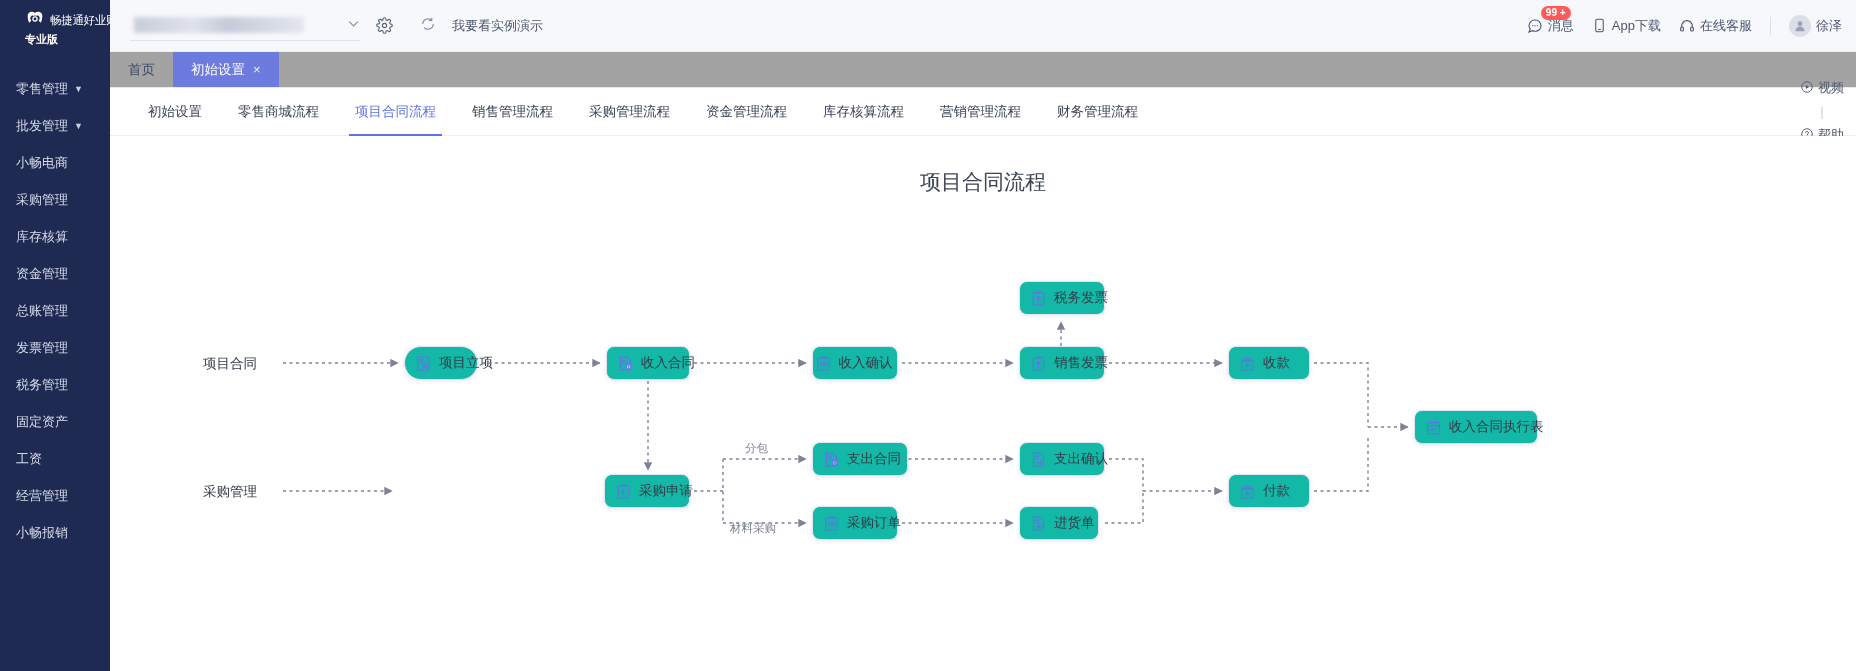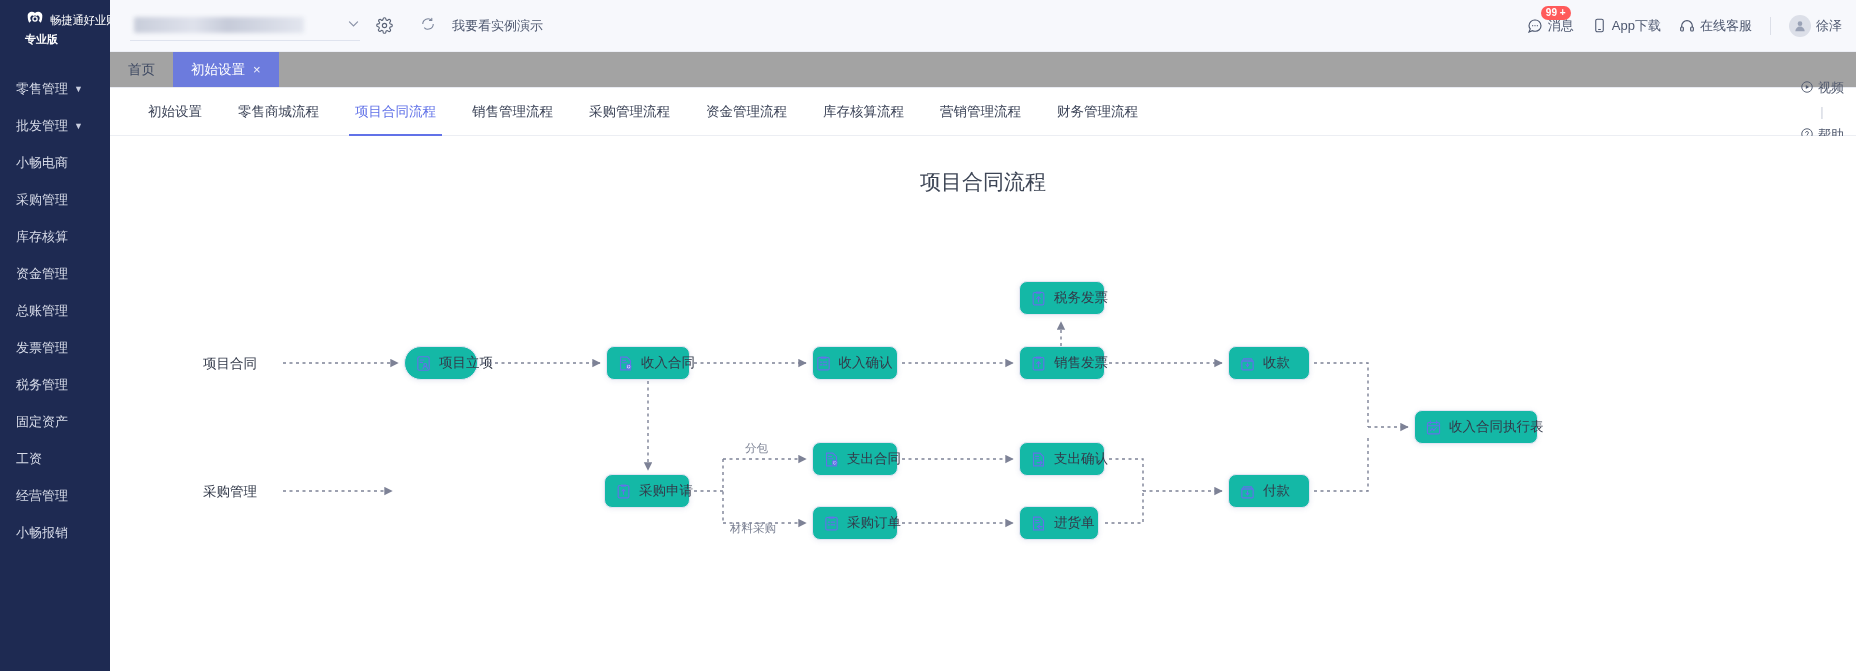--- a/index.html
+++ b/index.html
@@ -449,21 +449,21 @@
           <div class="node" id="n-cgsq" style="left: 494px; top: 338px; width: 86px;">
             <span class="ic">
               <svg width="17" height="17" viewBox="0 0 24 24" fill="none" stroke="#6172e8" stroke-width="1.6">
                 <rect x="4.5" y="3.5" width="15" height="17.5" rx="2"></rect>
                 <path d="M8.5 2.2h7v3h-7z" fill="#6172e8" stroke="none"></path>
                 <path d="M12 9v7M9.8 11.3L12 9l2.2 2.3" stroke-linecap="round" stroke-linejoin="round"></path>
               </svg>
             </span>
             <span>采购申请</span>
           </div>
-          <div class="node" id="n-zcht" style="left: 702px; top: 306px; width: 86px;">
+          <div class="node" id="n-zcht" style="left: 702px; top: 306px; width: 96px;">
             <span class="ic">
               <svg width="17" height="17" viewBox="0 0 24 24" fill="none" stroke="#6172e8" stroke-width="1.6">
                 <path d="M5 3h9l5 5v13H5z"></path>
                 <path d="M8 7.5h4M8 11h6" stroke-linecap="round"></path>
                 <circle cx="16.5" cy="16.5" r="3.2" fill="#fff"></circle>
                 <circle cx="16.5" cy="16.5" r="1.2"></circle>
               </svg>
             </span>
             <span>支出合同</span>
           </div>

